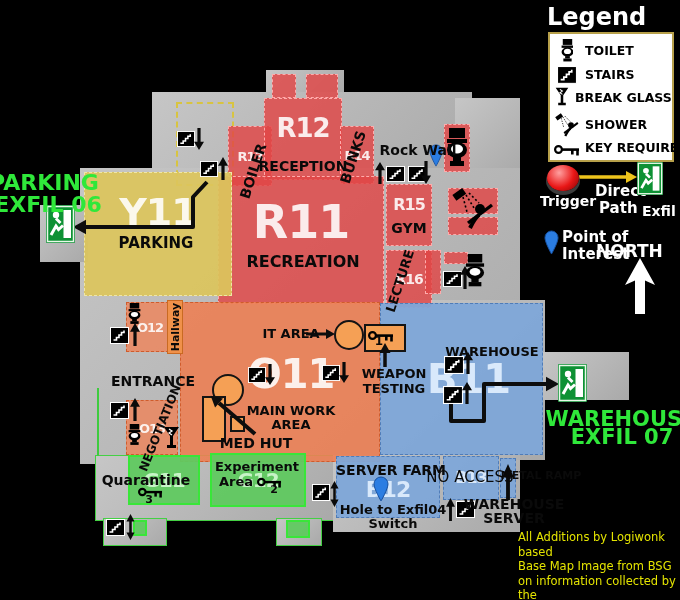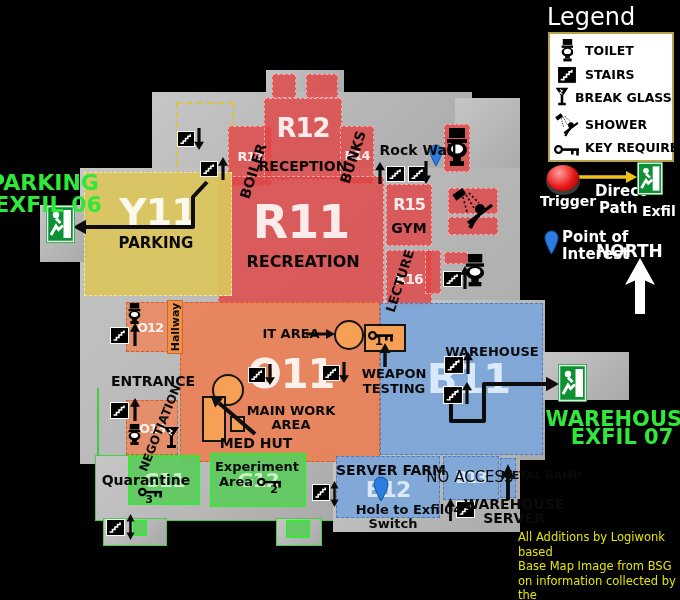--- a/index.html
+++ b/index.html
@@ -29,21 +29,21 @@
   .code.green{color:rgba(225,255,225,.8);}
   .lb{position:absolute;transform:translate(-50%,-50%);white-space:nowrap;
       font-weight:700;color:#0a0a0a;line-height:1;}
   .ic{position:absolute;}
   .ic svg{display:block;width:100%;height:100%;}
   #paths{position:absolute;left:0;top:0;pointer-events:none;}
   
   #title{position:absolute;left:10px;top:16px;color:#fff;font-weight:700;
          font-size:27px;line-height:33px;letter-spacing:-.5px;}
   
-  #legend-title{position:absolute;left:547px;top:3px;color:#fff;font-size:24px;font-weight:400;}
+  #legend-title{position:absolute;left:547px;top:3px;color:#fff;font-size:24px;font-weight:700;}
   #legend-box{position:absolute;left:548px;top:32px;width:126px;height:130px;
               background:#fff;border:2px solid #b7a04a;box-sizing:border-box;
               display:flex;flex-direction:column;justify-content:space-around;padding:3px 4px;}
   .leg-row{display:flex;align-items:center;gap:5px;}
   .leg-ic{width:26px;display:flex;justify-content:center;}
   .leg-ic span{display:block;}
   .leg-lb{font-size:12.5px;font-weight:600;color:#000;white-space:nowrap;}
   .wlb{position:absolute;color:#fff;font-weight:700;white-space:nowrap;line-height:1;}
   .trigger-btn{position:absolute;left:547px;top:165px;width:32px;height:26px;border-radius:50%;
       background:radial-gradient(circle at 38% 30%,#ffa0a0,#e81616 55%,#7a0404);
@@ -419,21 +419,21 @@
       <div class="lb" style="left: 394px; top: 373px; font-size: 13px; transform: translate(-50%, -50%);">WEAPON</div>
       <div class="lb" style="left: 394px; top: 388px; font-size: 13px; transform: translate(-50%, -50%);">TESTING</div>
       <div class="lb" style="left: 291px; top: 410px; font-size: 13px; transform: translate(-50%, -50%);">MAIN WORK</div>
       <div class="lb" style="left: 291px; top: 424px; font-size: 13px; transform: translate(-50%, -50%);">AREA</div>
       <div class="lb" style="left: 256px; top: 443px; font-size: 14px; transform: translate(-50%, -50%);">MED HUT</div>
       <div class="lb" style="left: 492px; top: 351px; font-size: 13px; transform: translate(-50%, -50%);">WAREHOUSE</div>
       <div class="lb" style="left: 146px; top: 480px; font-size: 14px; transform: translate(-50%, -50%);">Quarantine</div>
       <div class="lb" style="left: 257px; top: 466px; font-size: 13px; transform: translate(-50%, -50%);">Experiment</div>
       <div class="lb" style="left: 236px; top: 481px; font-size: 13px; transform: translate(-50%, -50%);">Area</div>
       <div class="lb" style="left: 391px; top: 470px; font-size: 14px; transform: translate(-50%, -50%);">SERVER FARM</div>
-      <div class="lb" style="left: 393px; top: 509px; font-size: 13px; transform: translate(-50%, -50%); margin-left: 16px;">Hole to Exfil04</div>
+      <div class="lb" style="left: 393px; top: 509px; font-size: 13px; transform: translate(-50%, -50%);">Hole to Exfil04</div>
       <div class="lb" style="left: 393px; top: 523px; font-size: 13px; transform: translate(-50%, -50%);">Switch</div>
       <div class="lb" style="left: 470px; top: 477px; font-size: 15px; font-weight: 400; transform: translate(-50%, -50%);">NO ACCESS</div>
       <div class="lb" style="left: 541px; top: 475px; font-size: 11px; transform: translate(-50%, -50%);">METAL RAMP</div>
       <div class="lb" style="left: 514px; top: 504px; font-size: 14px; transform: translate(-50%, -50%);">WAREHOUSE</div>
       <div class="lb" style="left: 514px; top: 518px; font-size: 14px; transform: translate(-50%, -50%);">SERVER</div>
       <div class="lb" style="left: 44px; top: 183px; font-size: 22px; color: rgb(47, 232, 58); transform: translate(-50%, -50%);">PARKING</div>
       <div class="lb" style="left: 48px; top: 205px; font-size: 22px; color: rgb(47, 232, 58); transform: translate(-50%, -50%);">EXFIL 06</div>
       <div class="lb" style="left: 621px; top: 419px; font-size: 21px; color: rgb(47, 232, 58); transform: translate(-50%, -50%);">WAREHOUSE</div>
       <div class="lb" style="left: 622px; top: 437px; font-size: 21px; color: rgb(47, 232, 58); transform: translate(-50%, -50%);">EXFIL 07</div>
       <div class="lb" style="left: 379px; top: 341px; font-size: 12px; transform: translate(-50%, -50%);">1</div>

